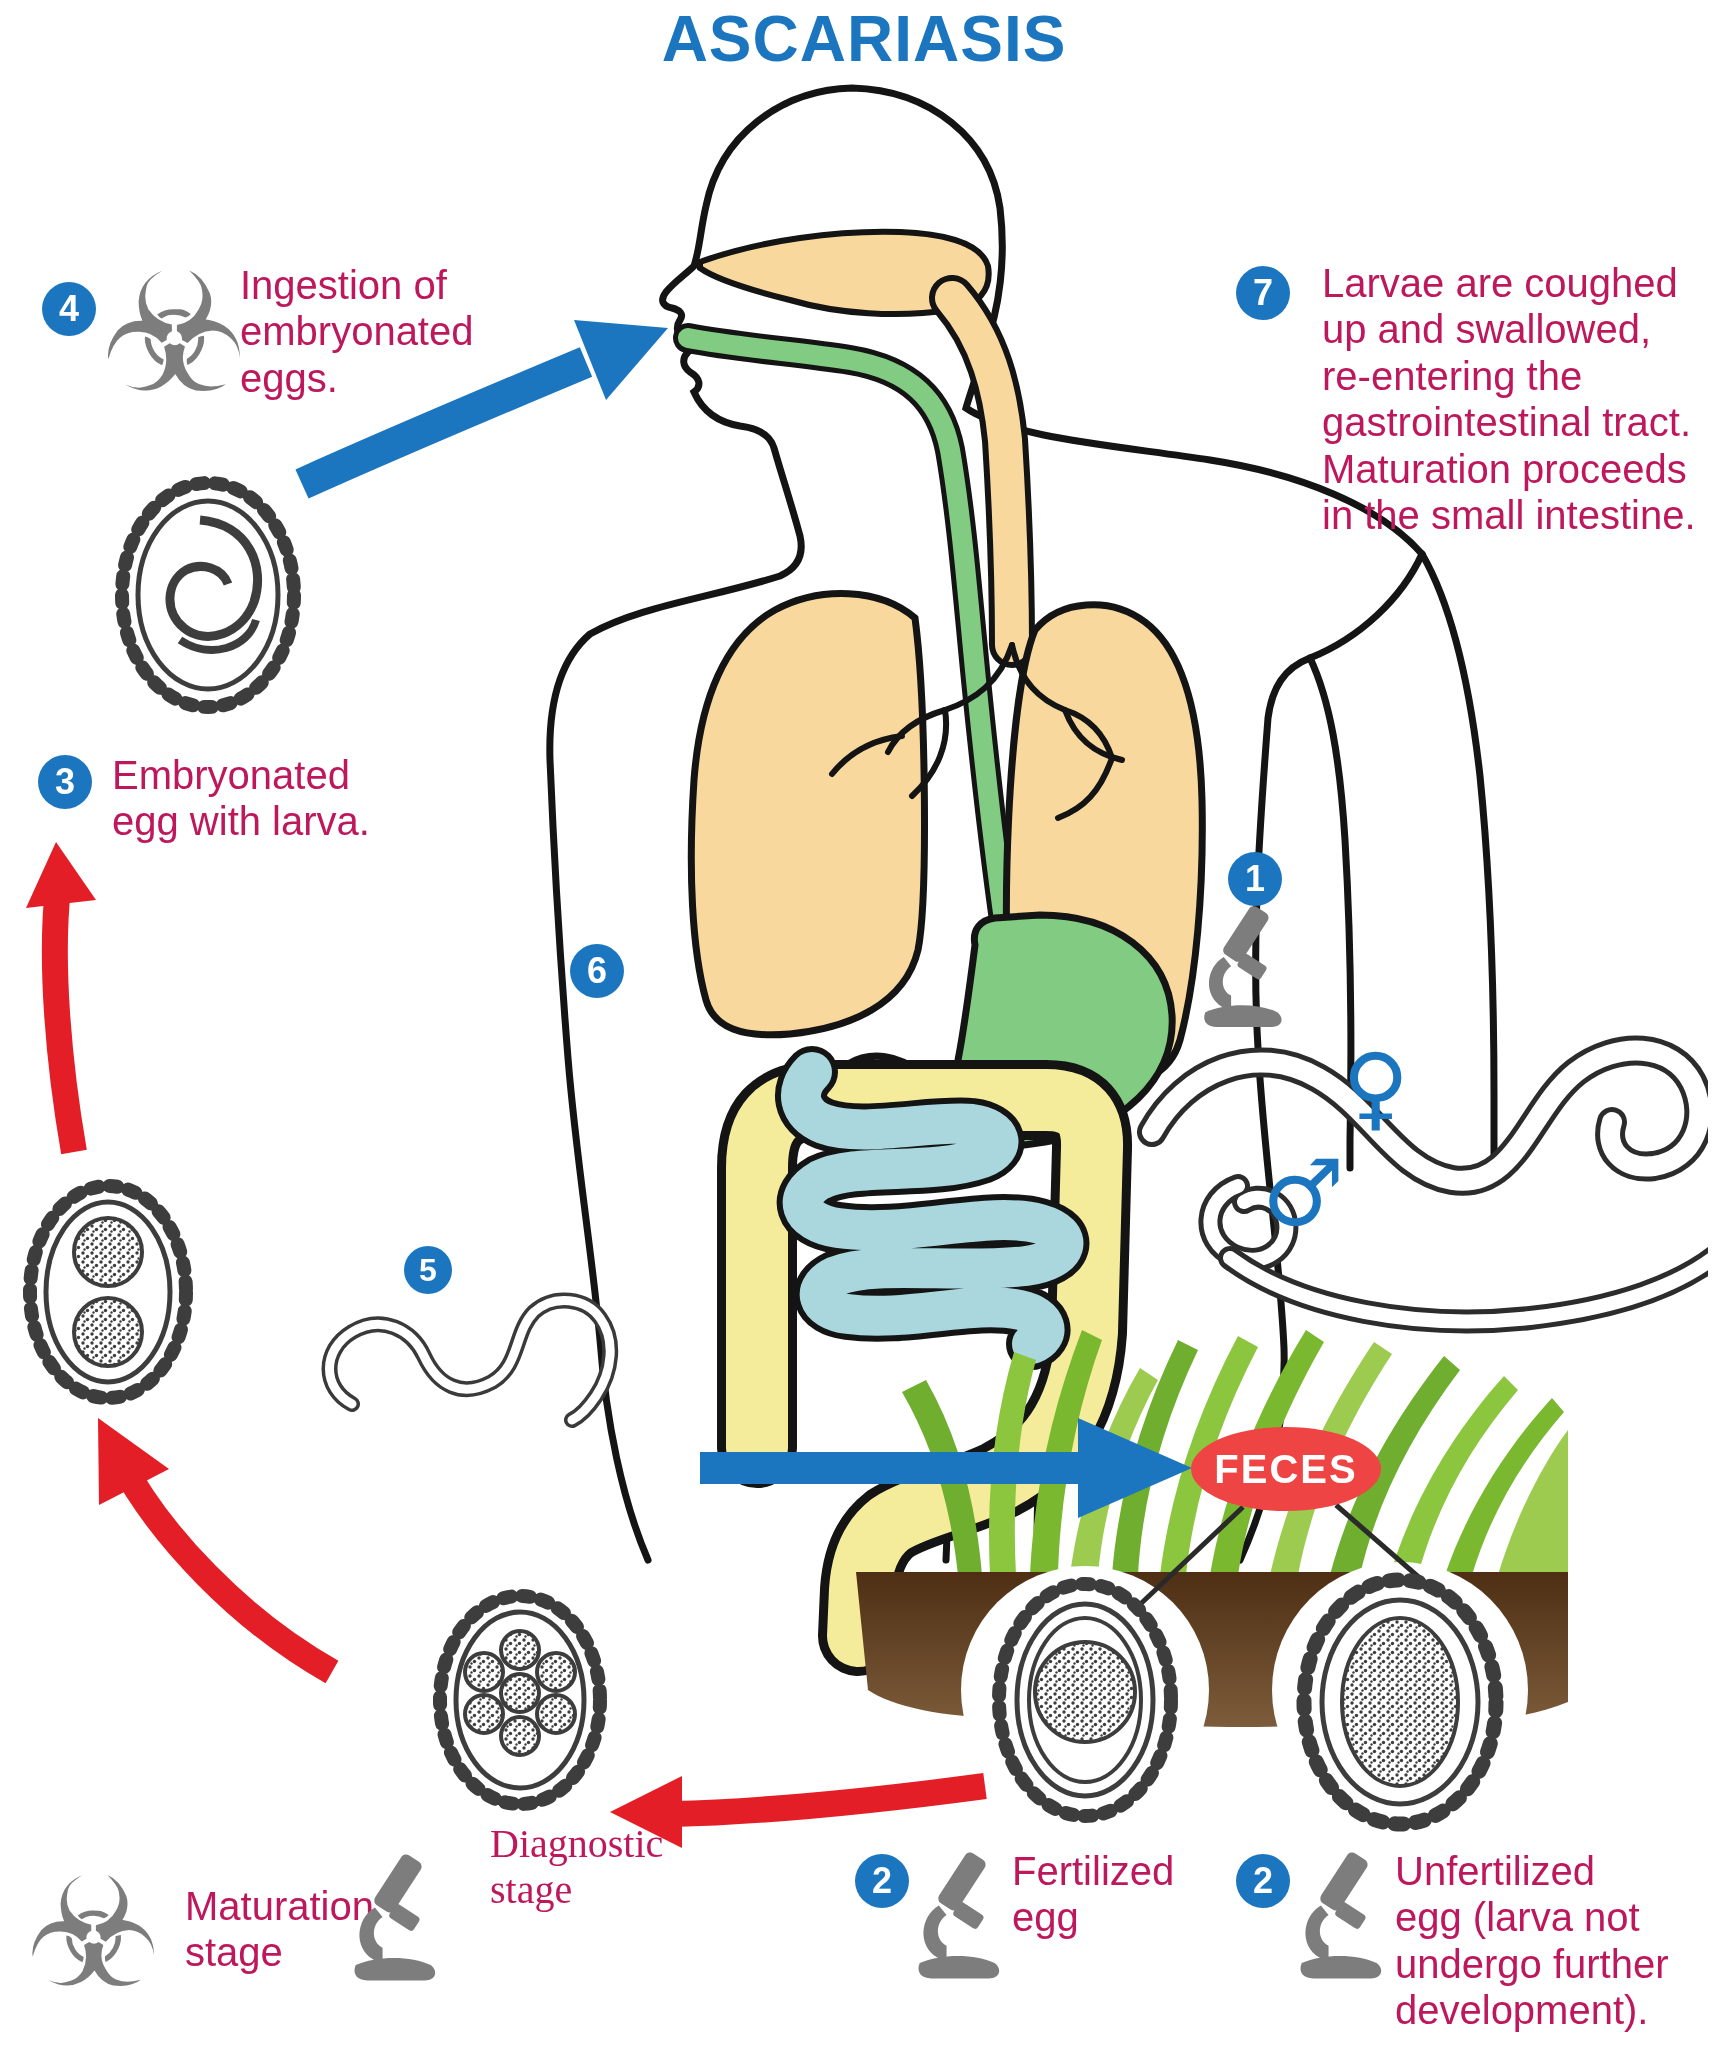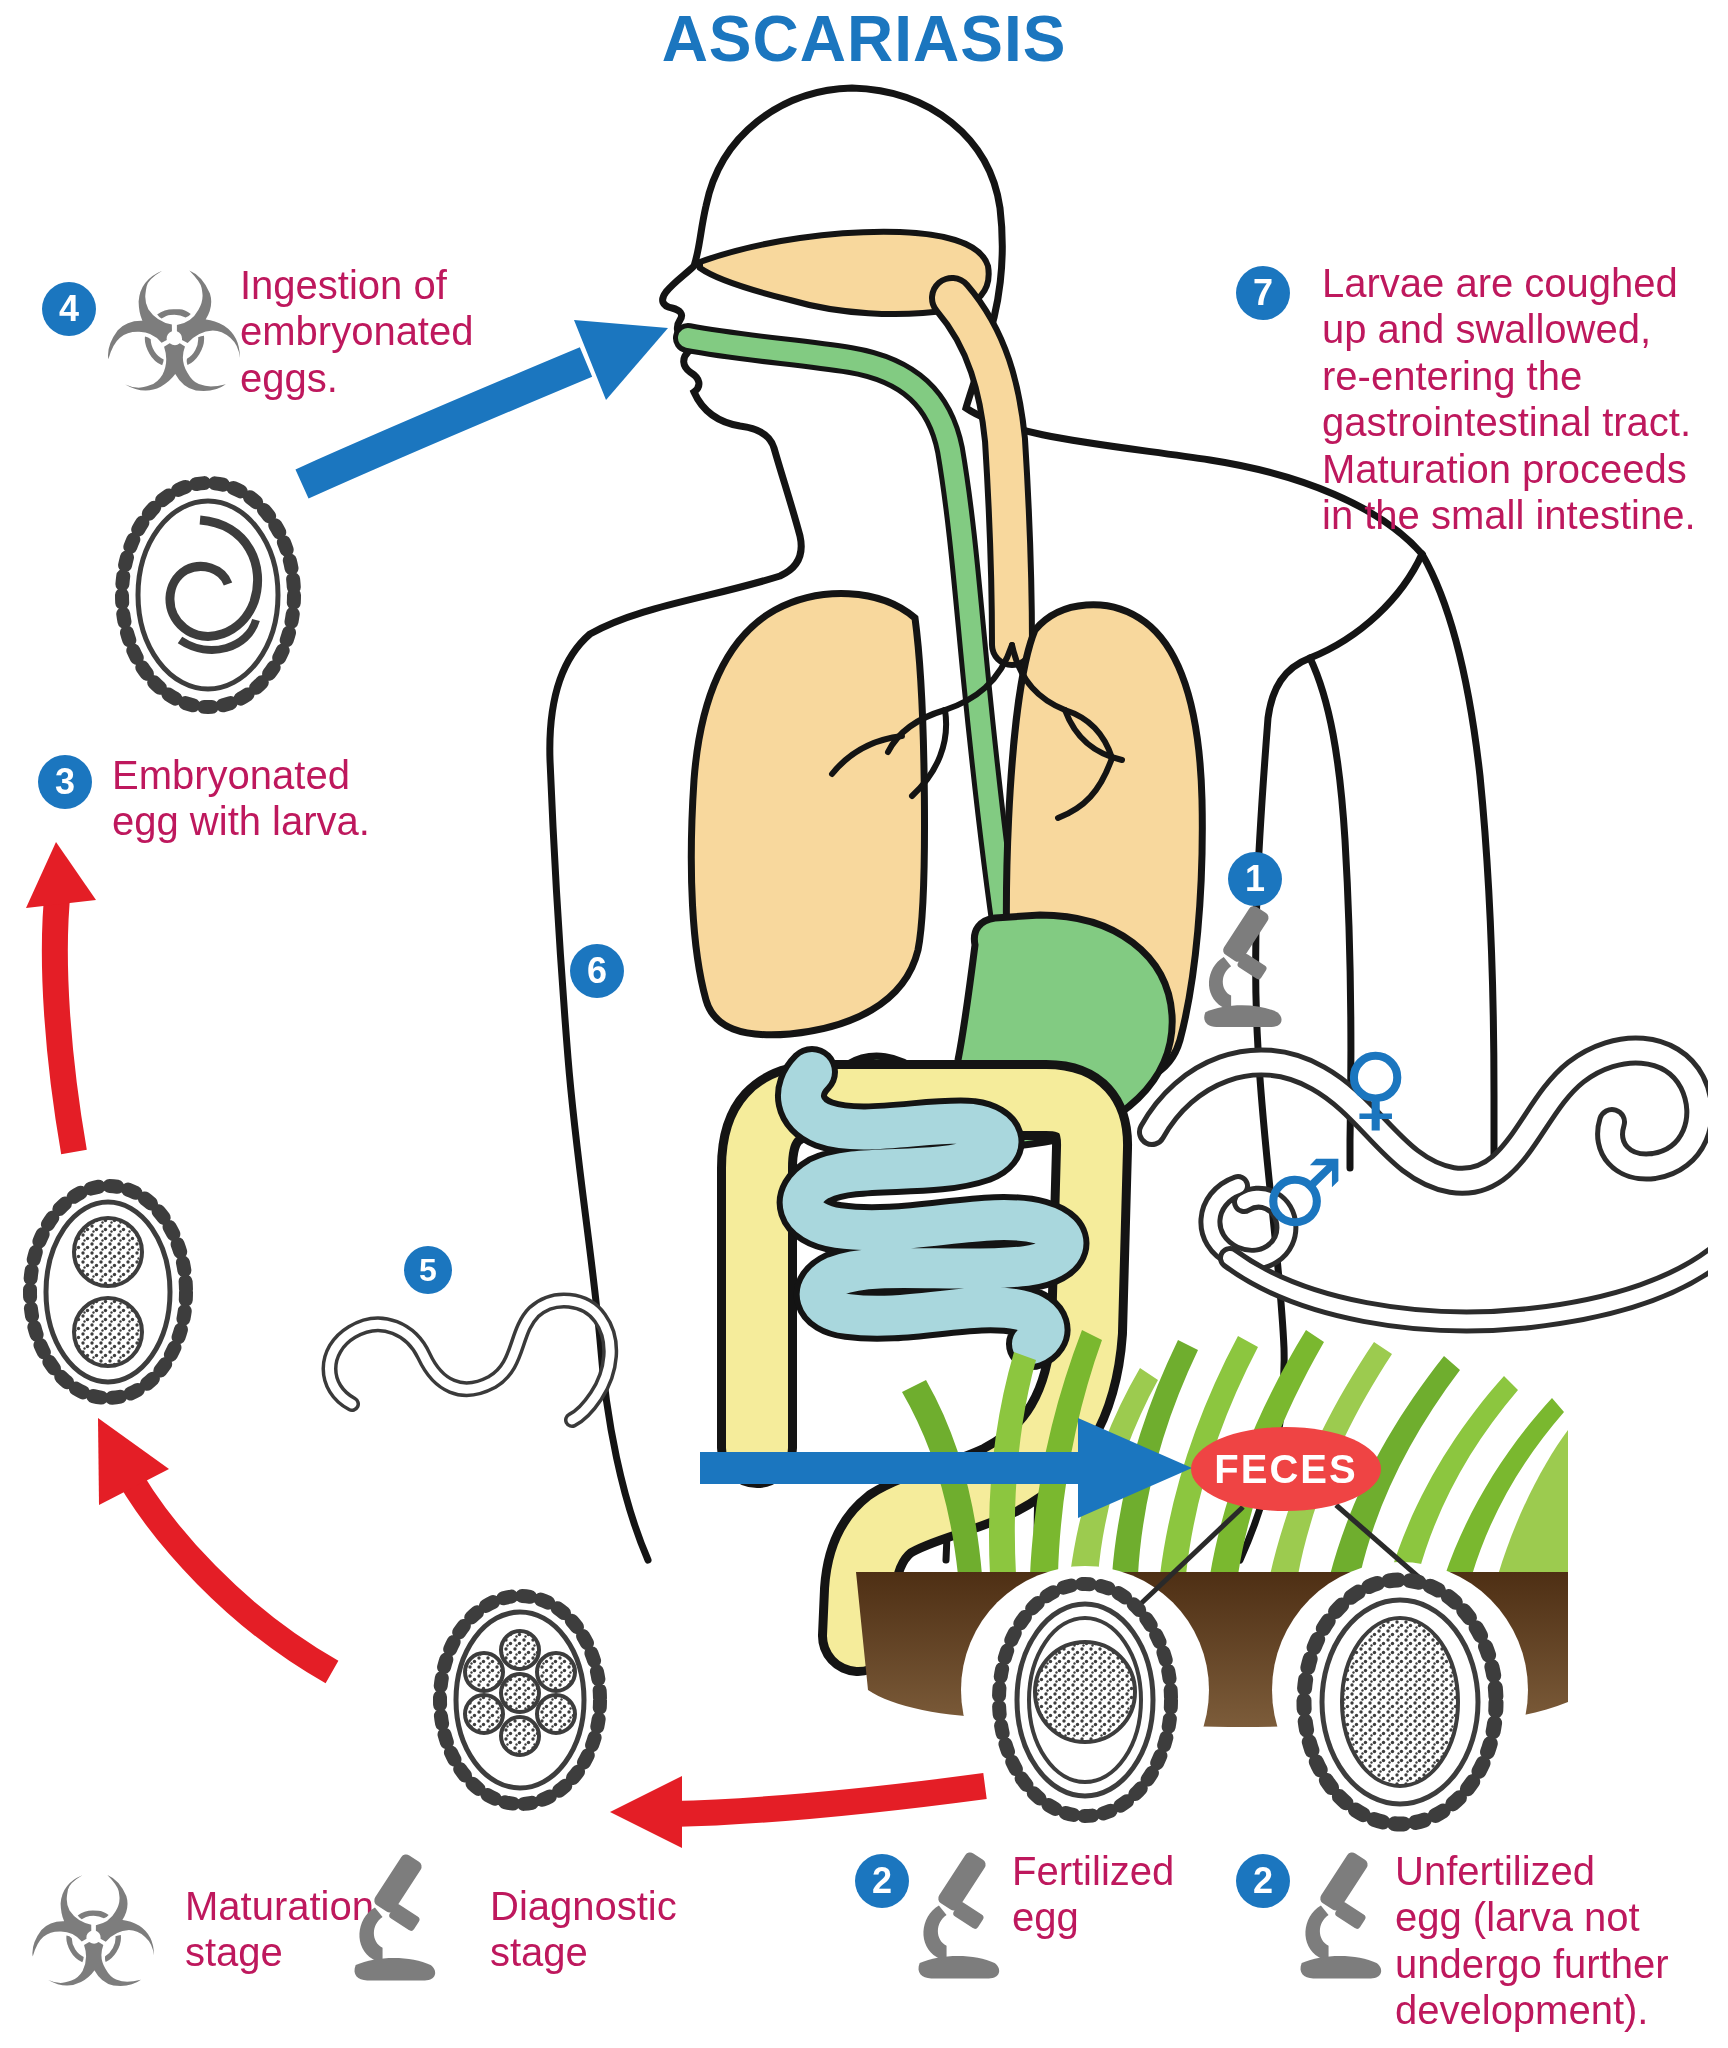--- a/index.html
+++ b/index.html
@@ -269,16 +269,16 @@
 <div class="lbl" style="left:185px;top:1883px;">Maturation
 stage</div>
 <svg class="scope" style="left:348px;top:1846px;" width="96" height="146" viewBox="0 0 100 140">
   <g fill="#7d7d7d">
     <rect x="40" y="2" width="24" height="62" rx="6" transform="rotate(33 52 33)"></rect>
     <rect x="44" y="60" width="30" height="17" rx="4" transform="rotate(33 59 68)"></rect>
     <path d="M 28 58 C 8 70 6 100 26 112 C 30 114 34 114 36 112 L 36 100 C 24 94 24 76 36 68 Z"></path>
     <path d="M 8 118 C 4 128 10 134 20 134 L 80 134 C 92 134 94 124 86 118 C 66 108 30 108 8 118 Z"></path>
   </g>
 </svg>
-<div class="lbl" style="left:490px;top:1883px;">Diagnostic
+<div class="lbl" style="left:490px;top:1821px;font-family:Liberation Serif, serif;">Diagnostic
 stage</div>
 
 </div>
 
 </body></html>

